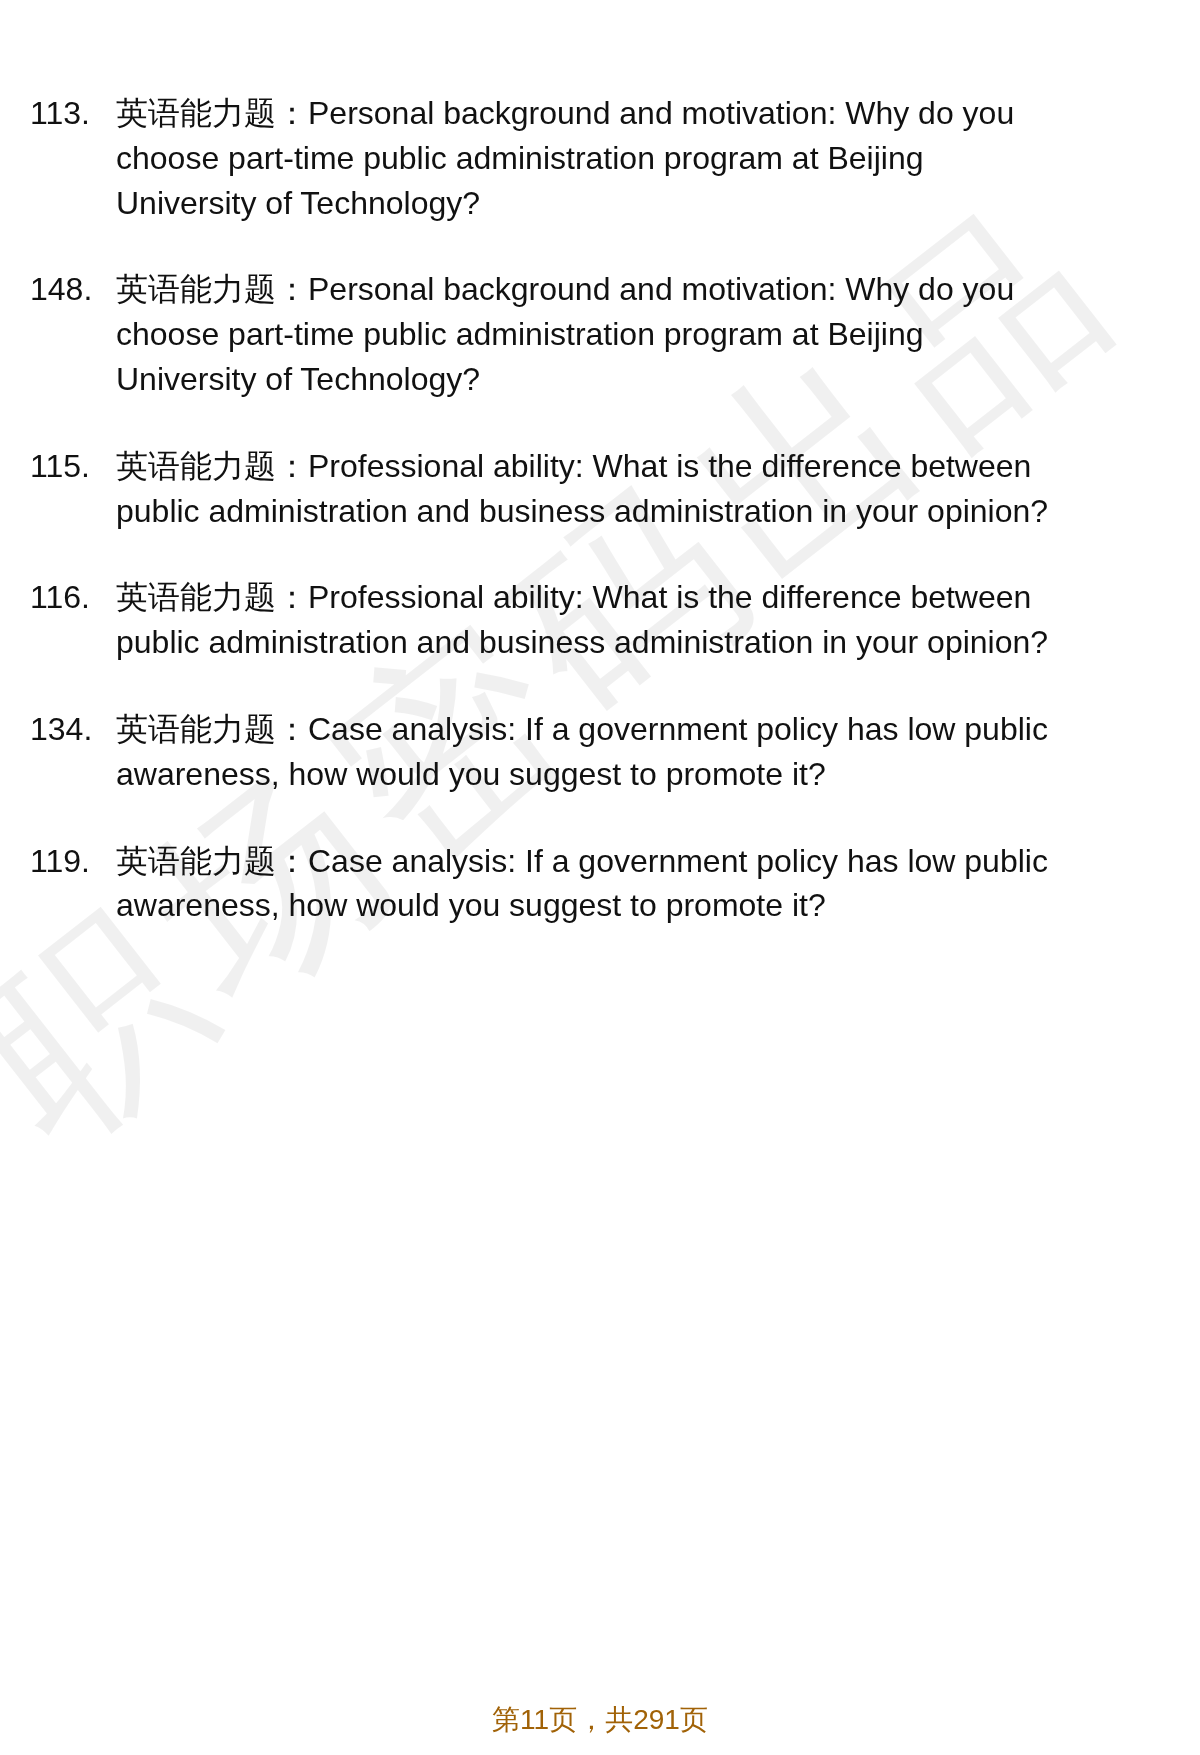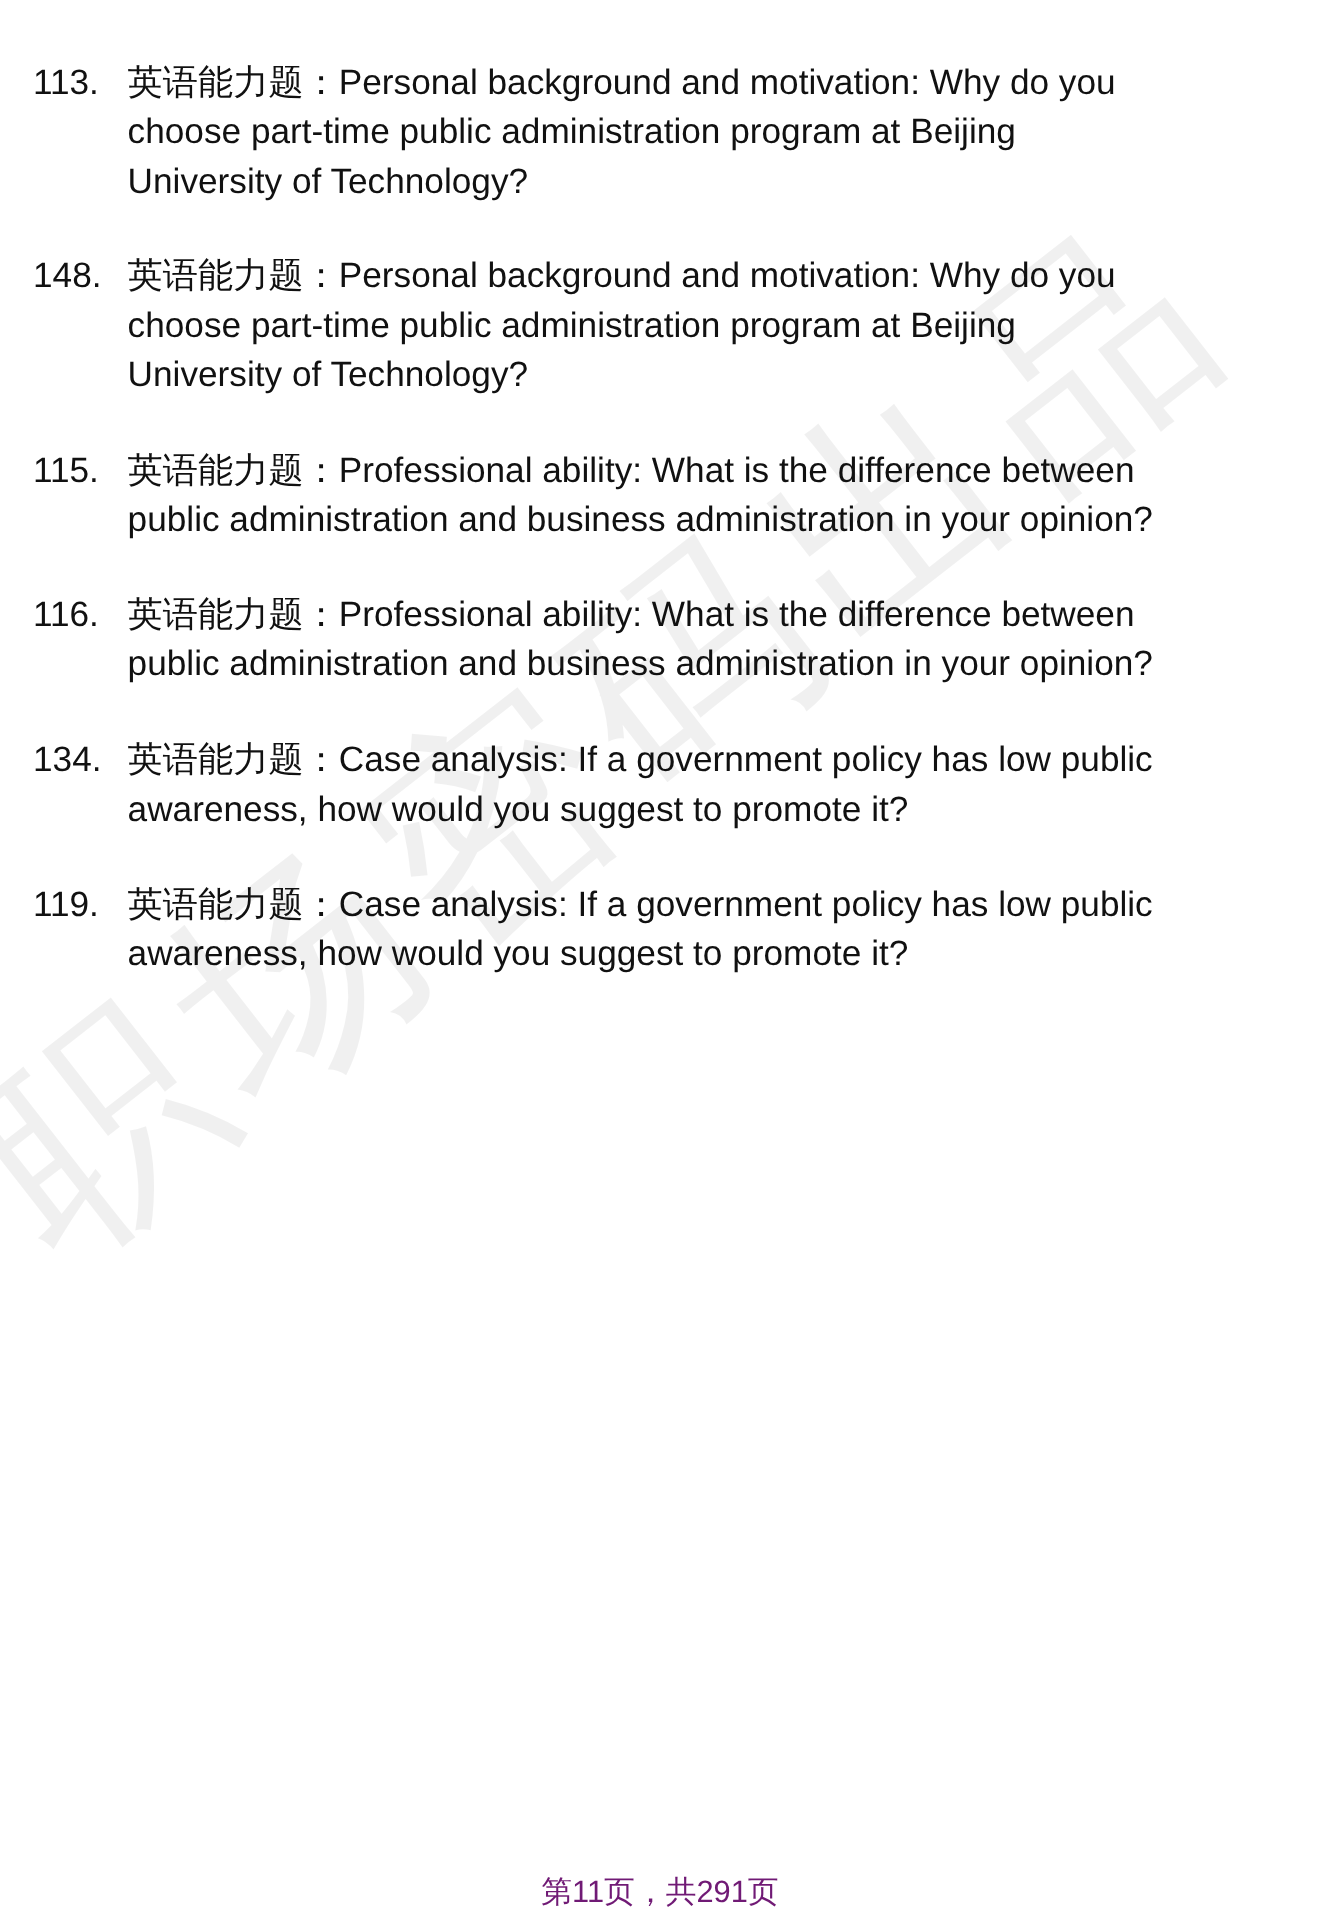--- a/index.html
+++ b/index.html
@@ -42,36 +42,37 @@
   .question-list {
     position: relative;
     z-index: 1;
   }
   .question-item {
     display: flex;
     align-items: flex-start;
     margin-bottom: 42px;
     font-size: 32px;
     line-height: 1.4;
+    margin-top: 39px;
   }
   .question-num {
     flex: 0 0 86px;
     white-space: nowrap;
   }
   .question-text {
     flex: 1 1 auto;
   }
   .footer {
     position: absolute;
     left: 0;
     right: 0;
     bottom: 16px;
     text-align: center;
     font-size: 28px;
-    color: #701a75;
+    color: #a16207;
     z-index: 2;
     background: #ffffff;
   }
 </style>
 </head>
 <body>
 
 <div class="watermark">职场密码出品</div>
 
 <div class="page">

